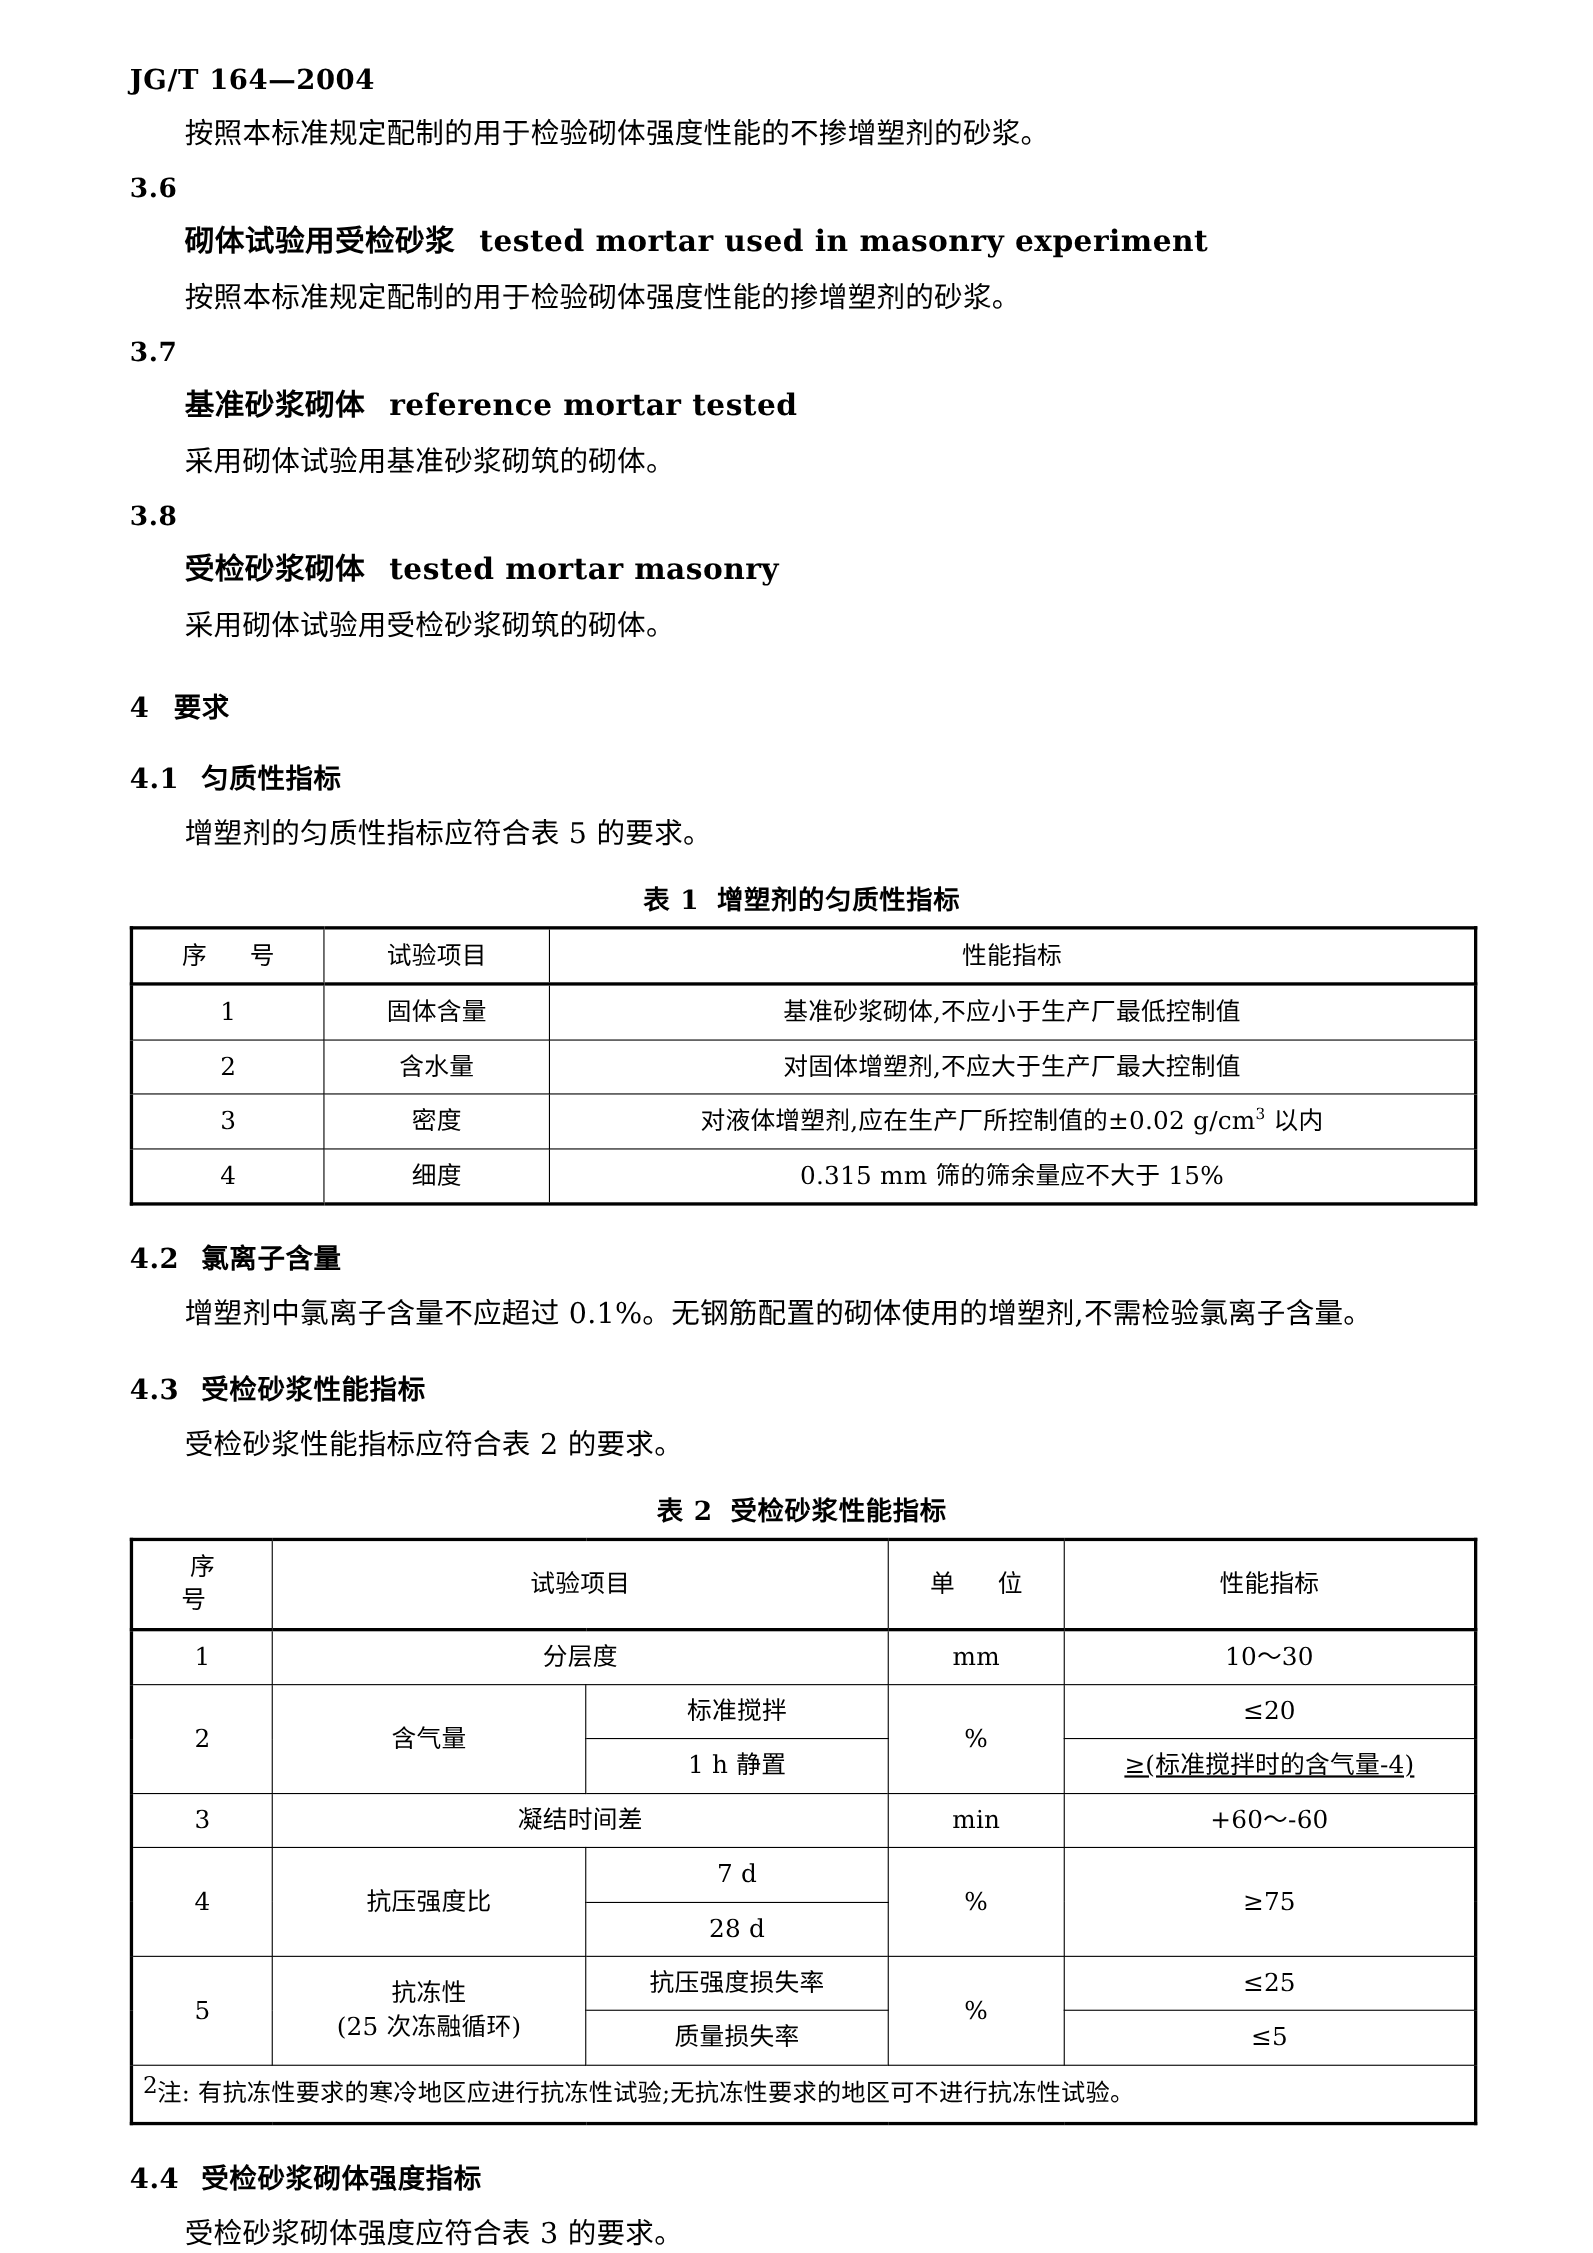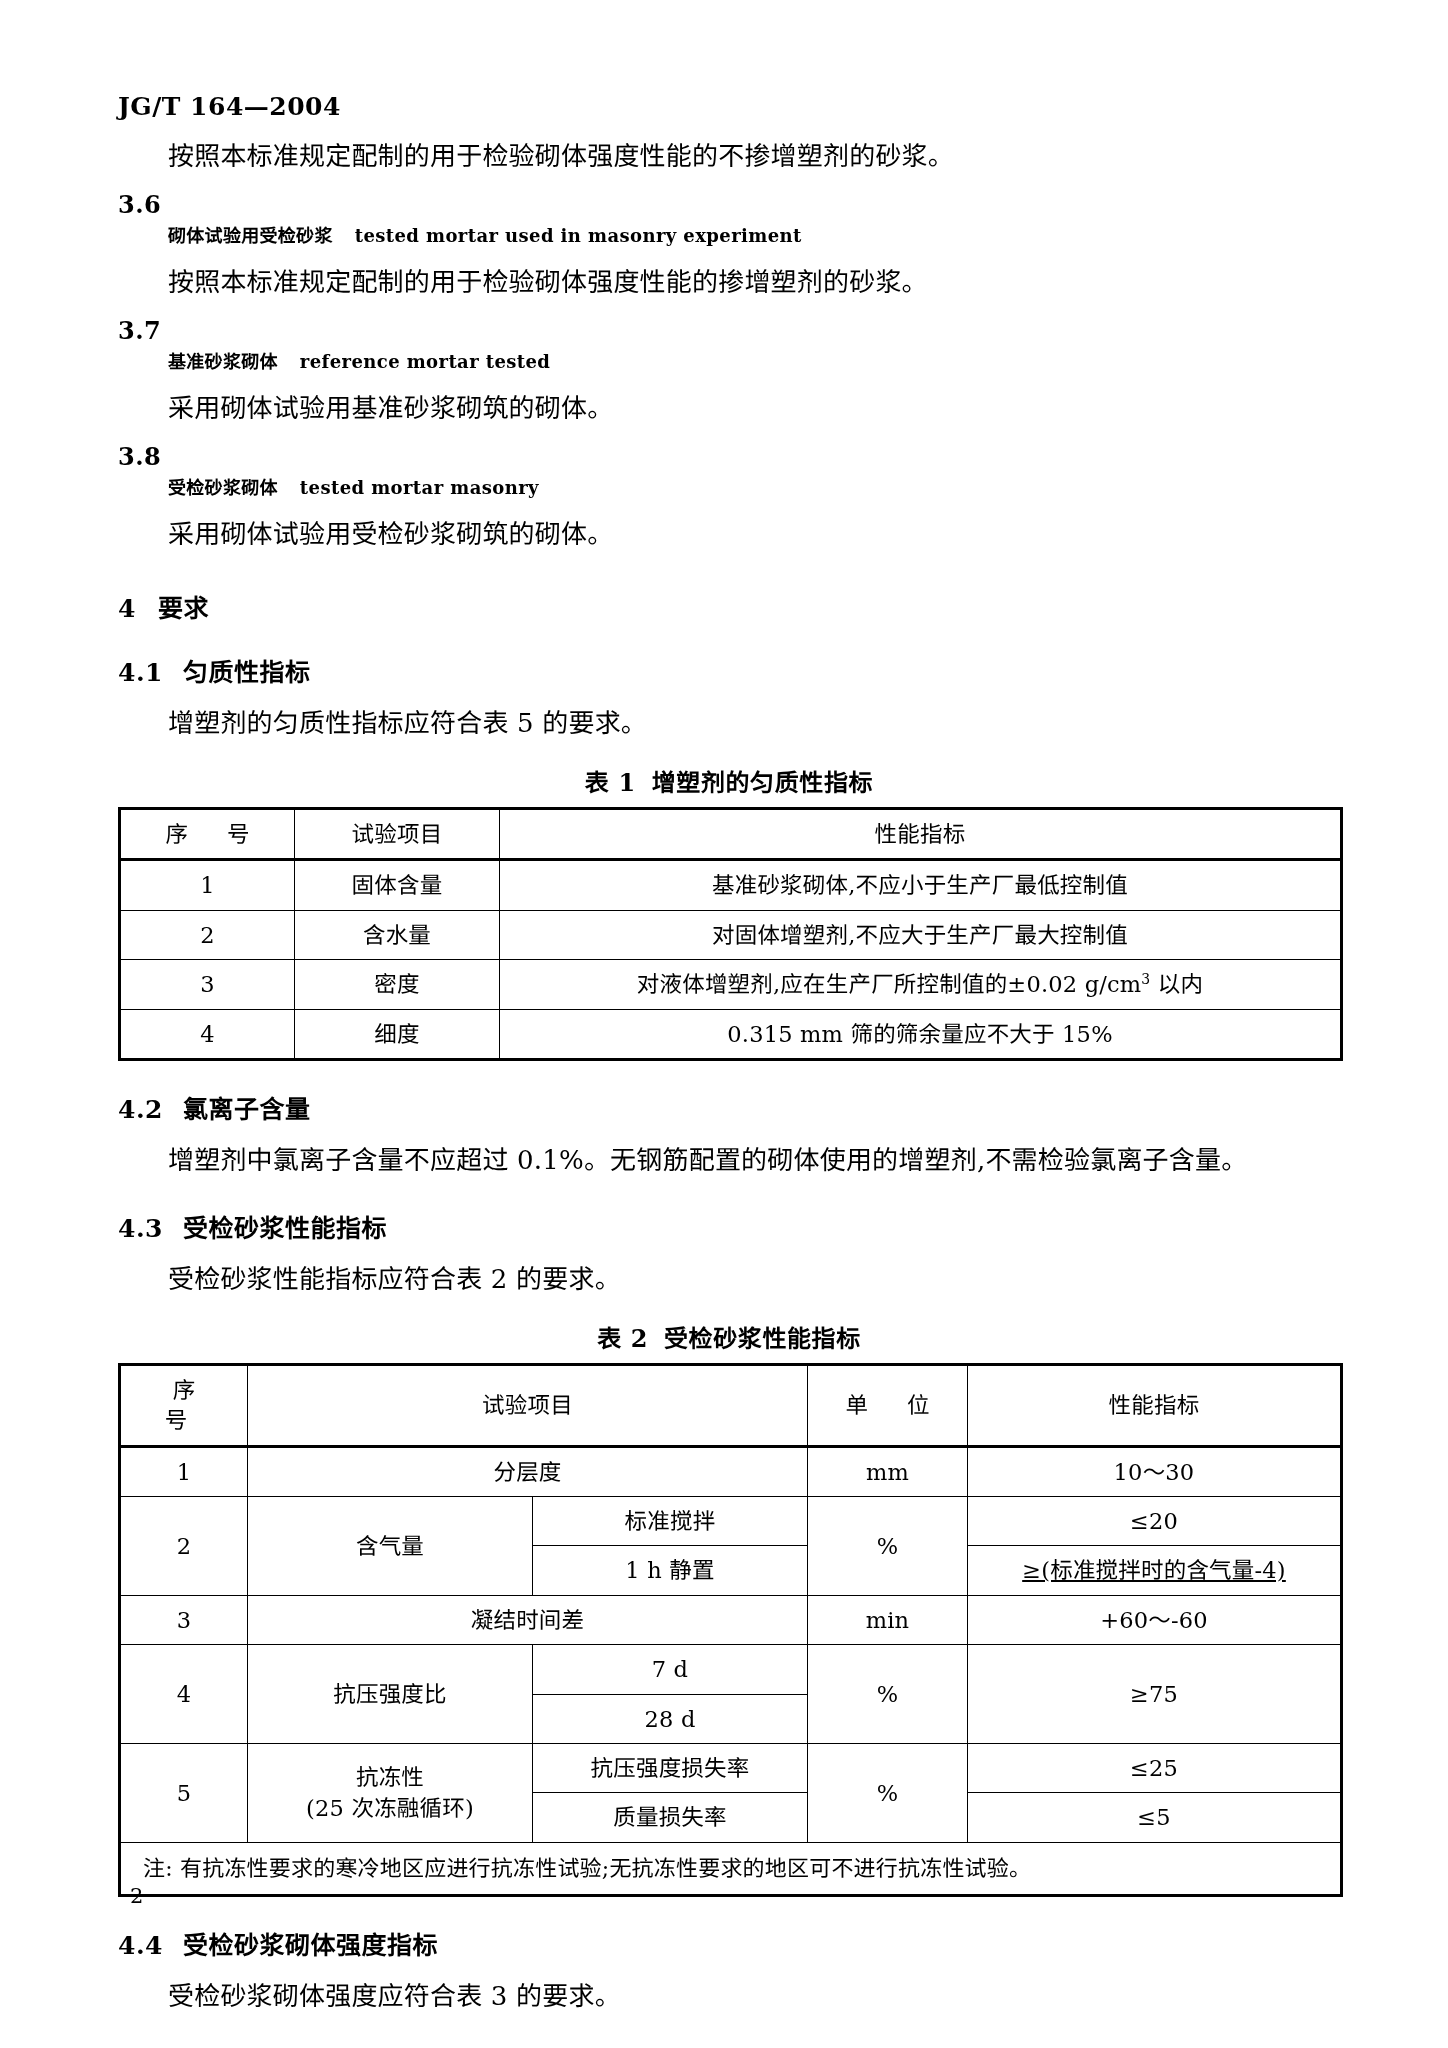--- a/index.html
+++ b/index.html
@@ -24,21 +24,21 @@
   }
   .content {
     position: absolute;
     left: 118px;
     top: 0;
     width: 1222px;
   }
 
   
   .header-std {
-    margin-top: 92px;
+    margin-top: 58px;
     font-family: "DejaVu Serif", "Liberation Serif", serif;
     font-weight: bold;
     font-size: 25px;
     letter-spacing: 0.5px;
   }
 
   
   .body-line {
     font-size: 26px;
     line-height: 1.50;
@@ -46,23 +46,23 @@
     text-indent: 50px;
     letter-spacing: 0.2px;
   }
   .clause-num {
     font-size: 24px;
     font-weight: bold;
     margin-top: 14px;
     letter-spacing: 0.5px;
   }
   .term-line {
-    font-size: 18px;
-    font-weight: bold;
-    margin-top: 2px;
+    font-size: 27px;
+    font-weight: bold;
+    margin-top: 12px;
     padding-left: 50px;
     letter-spacing: 0.3px;
   }
   .term-line .en {
     font-family: "DejaVu Serif", "Liberation Serif", serif;
     font-weight: bold;
     padding-left: 22px;
     letter-spacing: 0.4px;
   }
   .sect-head {

